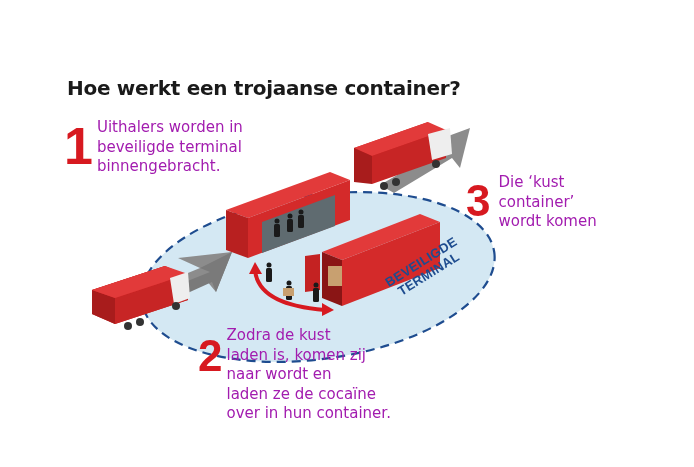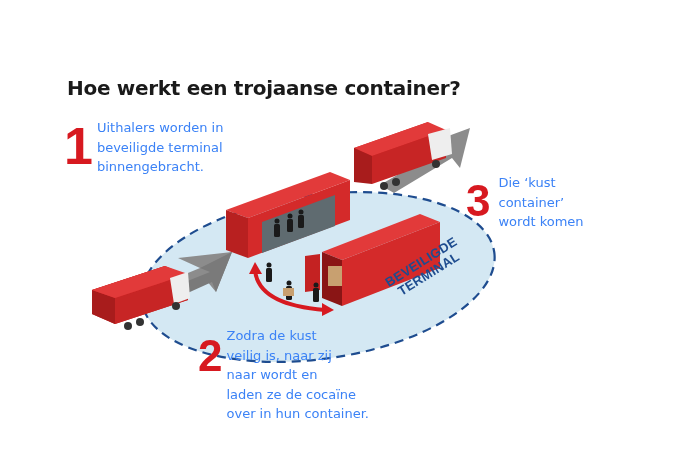--- a/index.html
+++ b/index.html
@@ -1,20 +1,20 @@
 <!DOCTYPE html>
 <html><head>
 <meta charset="utf-8">
 <style>
   html, body { margin:0; padding:0; background:#ffffff; }
   body { width:694px; height:467px; position:relative; overflow:hidden; font-family:"DejaVu Sans", sans-serif; }
   .title { position:absolute; left:67px; top:76px; font-size:20px; font-weight:bold; color:#1a1a1a; letter-spacing:-0.3px; white-space:nowrap; }
   .step { position:absolute; display:flex; align-items:flex-start; }
   .num { font-family:"Liberation Sans", sans-serif; font-weight:bold; color:#d71920; line-height:1; }
-  .txt { font-size:13px; line-height:19.5px; color:#3b82f6; }
+  .txt { font-size:15px; line-height:19.5px; color:#a21caf; }
   .step1 { left:64px; top:118px; }
   .step1 .num { font-size:52px; margin-right:4px; margin-top:2px; }
   .step3 { left:466px; top:173px; }
   .step3 .num { font-size:44px; margin-right:8px; margin-top:6px; }
   .step2 { left:198px; top:326px; }
   .step2 .num { font-size:44px; margin-right:4px; margin-top:8px; }
   svg.scene { position:absolute; left:0; top:0; }
   .terminal-label { position:absolute; left:383px; top:278px; transform:rotate(-32deg); transform-origin:left top; font-family:"Liberation Sans", sans-serif; font-weight:bold; font-size:13px; color:#1e4c8f; text-align:center; line-height:14px; letter-spacing:0.3px; }
 </style>
 </head>
@@ -114,21 +114,21 @@
     <div>Die ‘kust</div>
     <div>container’</div>
     <div>wordt komen</div>
   </div>
 </div>
 
 <div class="step step2">
   <span class="num">2</span>
   <div class="txt">
     <div>Zodra de kust</div>
-    <div>veilig is, naar zij</div>
+    <div>laden is, komen zij</div>
     <div>naar wordt en</div>
     <div>laden ze de cocaïne</div>
     <div>over in hun container.</div>
   </div>
 </div>
 
 <div class="terminal-label">
   <div>BEVEILIGDE</div>
   <div>TERMINAL</div>
 </div>

